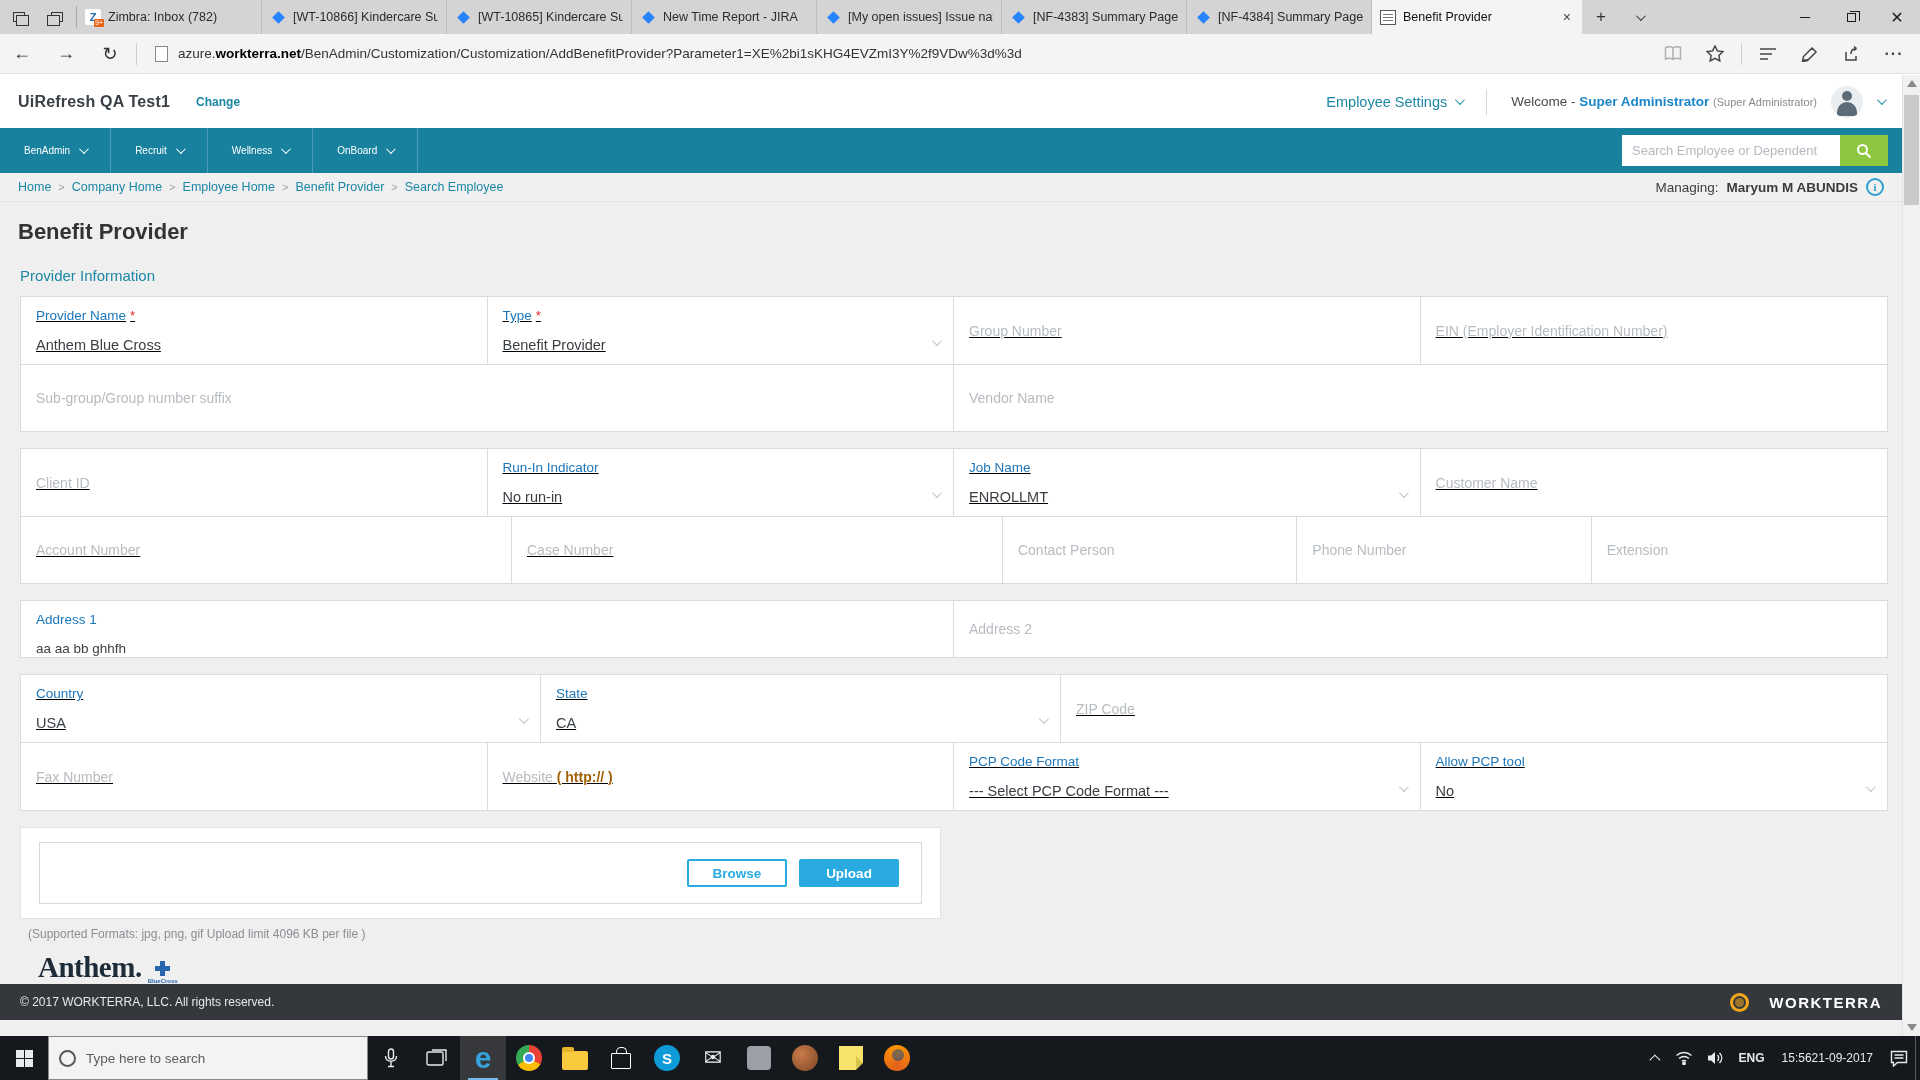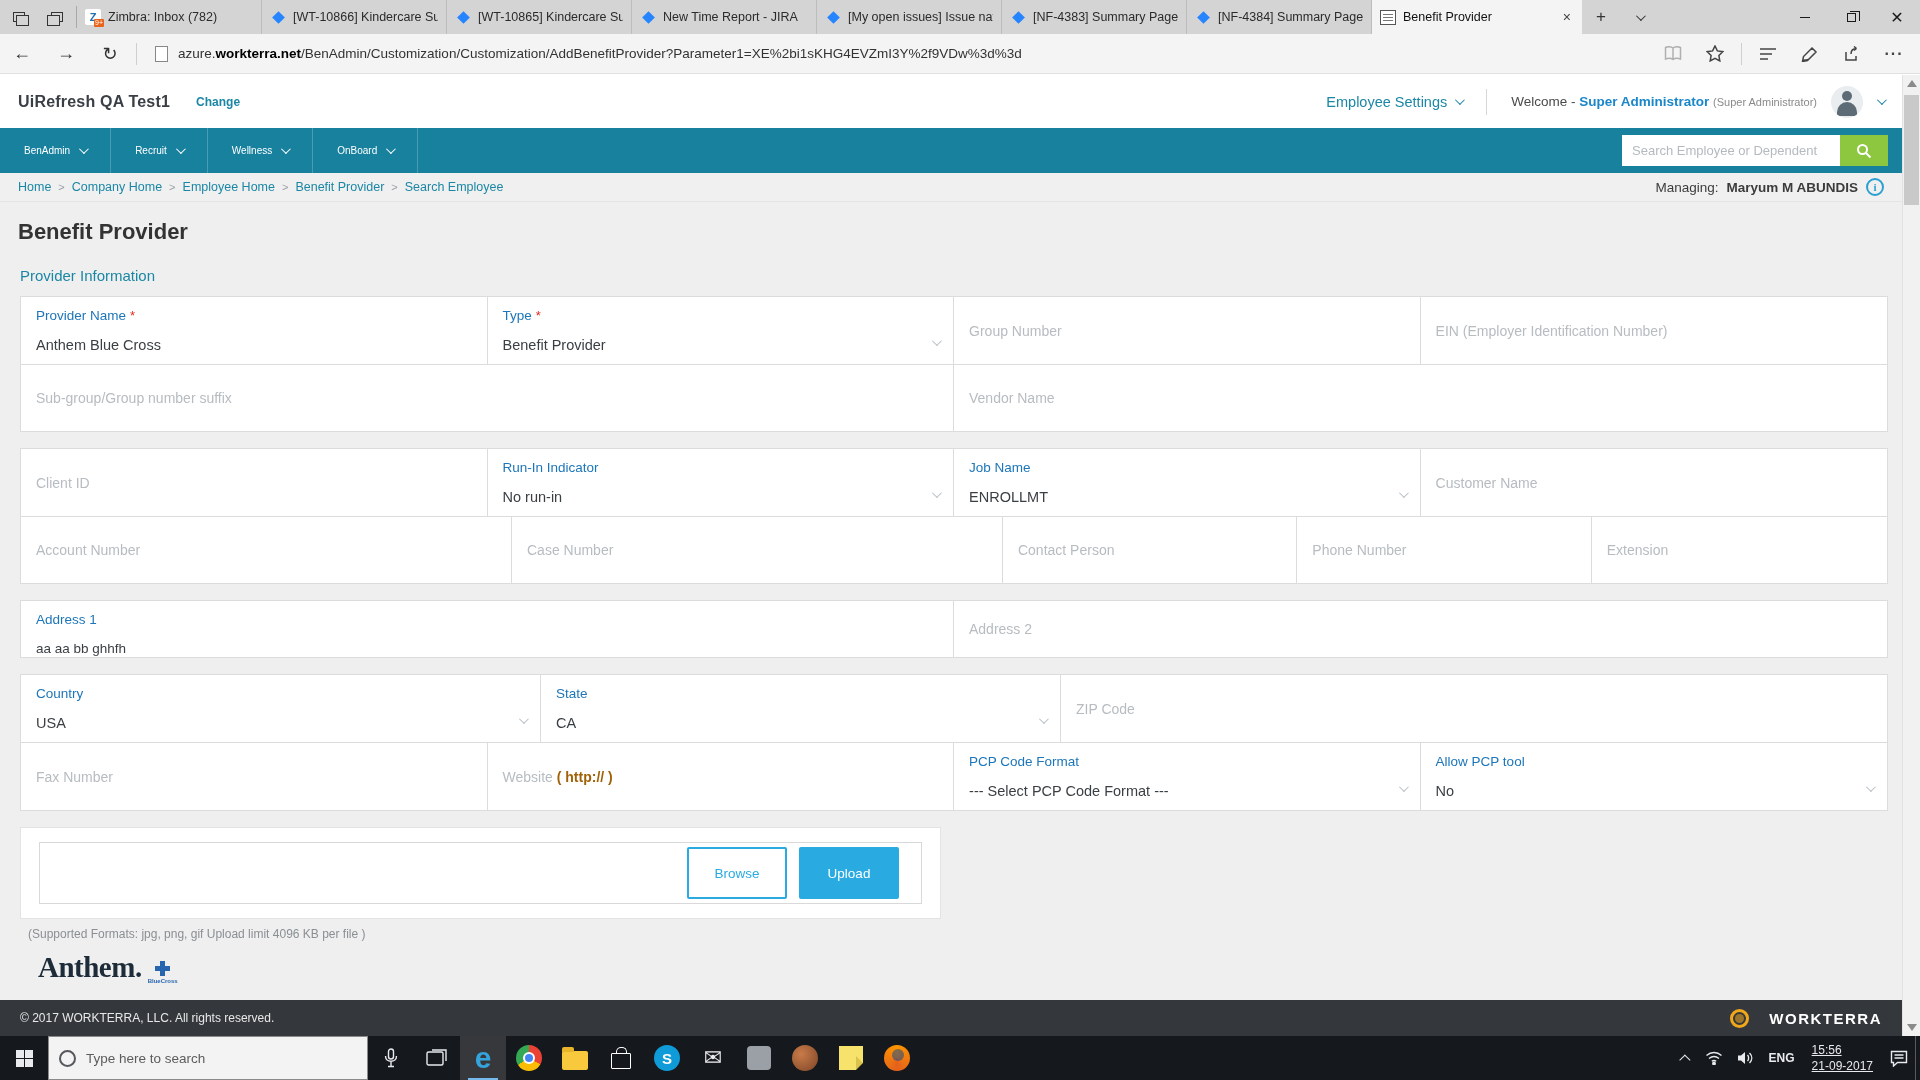--- a/index.html
+++ b/index.html
@@ -88,48 +88,48 @@
   
   .content { position:relative; }
   .page-title { font-size:22px; font-weight:bold; color:#333; padding:17px 18px 0; }
   .section-title { font-size:15px; color:#1b87a5; padding:22px 20px 12px; }
 
   .fblock { margin:0 14px 16px 20px; width:1868px; background:#fff; border:1px solid #dcdcdc; }
   .frow { display:flex; height:67px; border-top:1px solid #dcdcdc; }
   .frow:first-child { border-top:none; }
   .fcell { border-right:1px solid #dcdcdc; padding:9px 15px; position:relative; }
   .fcell:last-child { border-right:none; }
-  .c4 { width:520px; } .c2 { width:934px; } .c3 { width:311px; } .c3b { width:312px; }
+  .c4 { width:520px;text-decoration:underline; } .c2 { width:934px; } .c3 { width:311px; } .c3b { width:312px; }
   .flabel { font-size:13.5px; color:#1c76b9; }
   .freq { color:#e02b20; margin-left:4px; font-size:13px; }
   .fvalue { font-size:14.5px; color:#3a3f44; margin-top:13px; }
   .fcell.ph { display:flex; align-items:center; }
   .fph { font-size:14px; color:#b7bcc1; }
   .fph .phb { color:#a16207; font-weight:bold; }
   .sel-caret { position:absolute; right:14px; bottom:18px; color:#b9bfc6; }
 
   
   .upload-panel { margin:6px 0 0 20px; width:921px; background:#fff; border:1px solid #e3e3e3; padding:14px 18px; }
   .upload-box { border:1px solid #d9d9d9; height:62px; display:flex; align-items:center; justify-content:flex-end; gap:12px; padding:0 22px; }
-  .btn { height:52px; min-width:100px; font-size:13.5px; font-weight:normal; display:flex; align-items:center; justify-content:center; border-radius:2px; }
+  .btn { height:28px; min-width:100px; font-size:13.5px; font-weight:bold; display:flex; align-items:center; justify-content:center; border-radius:2px; }
   .btn-browse { background:#fff; border:2px solid #29abe2; color:#29abe2; }
   .btn-upload { background:#29abe2; border:2px solid #29abe2; color:#fff; }
   .upload-note { margin:8px 0 0 28px; font-size:12px; color:#8a8f94; }
 
   
   .provider-logo { margin:10px 0 0 38px; display:flex; align-items:flex-start; gap:6px; height:42px; }
   .anthem-word { font-family:"Liberation Serif", serif; font-size:29px; font-weight:bold; color:#1e2c3a; letter-spacing:-.5px; }
   .bc-mark { display:flex; flex-direction:column; align-items:center; margin-top:10px; }
   .bc-cross { width:15px; height:15px; position:relative; }
   .bc-cross::before { content:""; position:absolute; left:5px; top:0; width:5px; height:15px; background:#2766ae; }
   .bc-cross::after { content:""; position:absolute; left:0; top:5px; width:15px; height:5px; background:#2766ae; }
   .bc-text { font-size:6px; color:#2766ae; font-weight:bold; margin-top:2px; }
 
   
-  .page-footer { position:absolute; bottom:0; left:0; width:1902px; height:36px; background:#34383c; display:flex; align-items:center; padding:0 20px; }
+  .page-footer { position:absolute; bottom:16px; left:0; width:1902px; height:36px; background:#34383c; display:flex; align-items:center; padding:0 20px; }
   .copyright { color:#e8e8e8; font-size:12px; }
   .wt-brand { margin-left:auto; display:flex; align-items:center; gap:20px;padding-left:28px; }
   .wt-emblem { width:19px; height:19px; border-radius:50%; border:3px solid #f2a71b; background:#34383c; position:relative; }
   .wt-emblem::before { content:""; position:absolute; left:2px; top:2px; width:9px; height:9px; border-radius:50%; background:#f2a71b; opacity:.55; }
   .wt-name { color:#fff; font-size:15px; font-weight:bold; letter-spacing:1.5px; }
 
   
   .taskbar { position:absolute; bottom:0; left:0; right:0; height:44px; background:#15181c; display:flex; align-items:stretch; color:#e8eaed; }
   .start { width:48px; display:flex; align-items:center; justify-content:center; }
   .winlogo { display:grid; grid-template-columns:8px 8px; grid-template-rows:8px 8px; gap:1px; }
@@ -153,21 +153,21 @@
   .envelope { font-size:22px; color:#e8eaed; line-height:1; }
   .graysq { width:24px; height:24px; border-radius:4px; background:#9aa0a6; }
   .brownball { width:26px; height:26px; border-radius:50%; background:radial-gradient(circle at 35% 35%, #c97b4a, #7d4526); }
   .sticky { width:24px; height:24px; background:#f7e26b; position:relative; }
   .sticky::after { content:""; position:absolute; right:0; bottom:0; border-left:7px solid transparent; border-bottom:7px solid #d9c34a; border-top:7px solid transparent; transform:translateX(0); border-right:0; border-bottom-color:#15181c; border-left-color:#d9c34a; }
   .foxball { width:26px; height:26px; border-radius:50%; background:conic-gradient(#ff9500, #e3611c, #ff9500); position:relative; }
   .foxball::before { content:""; position:absolute; left:8px; top:4px; width:12px; height:12px; border-radius:50%; background:#2b4d7e; opacity:.6; }
   .tray { margin-left:auto; display:flex; align-items:center; }
   .tray-item { padding:0 7px; display:flex; align-items:center; justify-content:center; height:100%; font-size:12px; }
   .tray-caret { width:8px; height:8px; border-left:1.4px solid #e8eaed; border-top:1.4px solid #e8eaed; transform:rotate(45deg) translateY(3px); }
-  .clock { display:flex; flex-direction:column; align-items:flex-start; justify-content:center; line-height:1.35; font-size:12px; padding:0 10px;text-decoration:underline; }
+  .clock { display:flex; flex-direction:row; align-items:flex-end; justify-content:center; line-height:1.35; font-size:12px; padding:0 10px; }
   .showdesk { width:5px; border-left:1px solid #5a5a5a; height:100%; }
 </style>
 </head>
 <body>
 
 <div class="screen">
 
   <div class="tabbar">
     <div class="edgebtn">
         <span class="glyph-setaside"></span>

